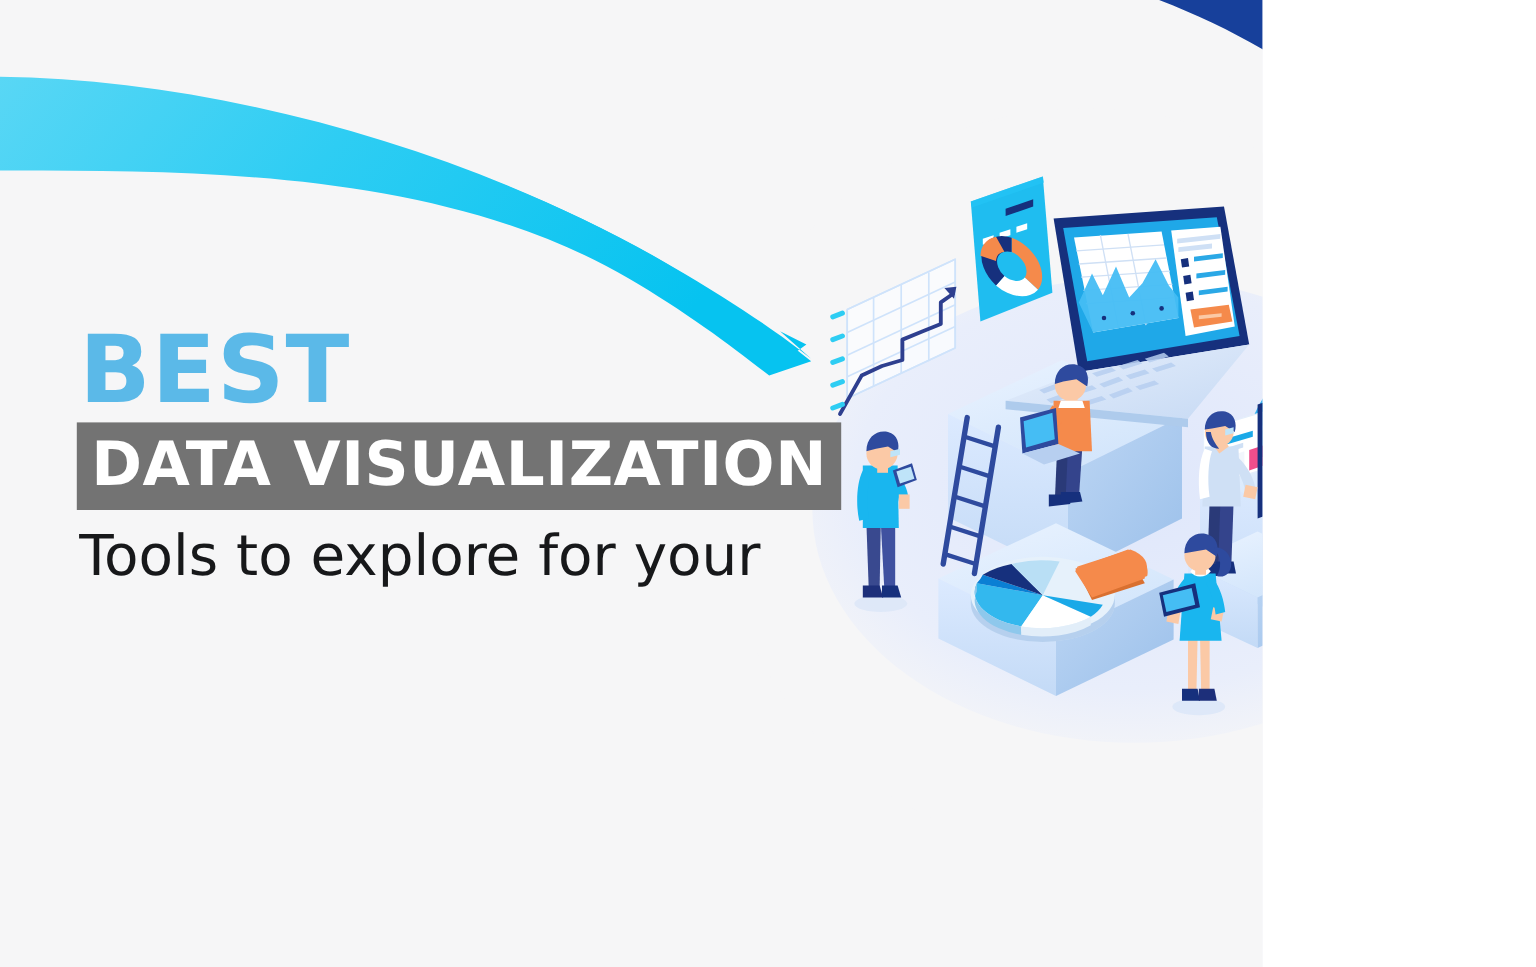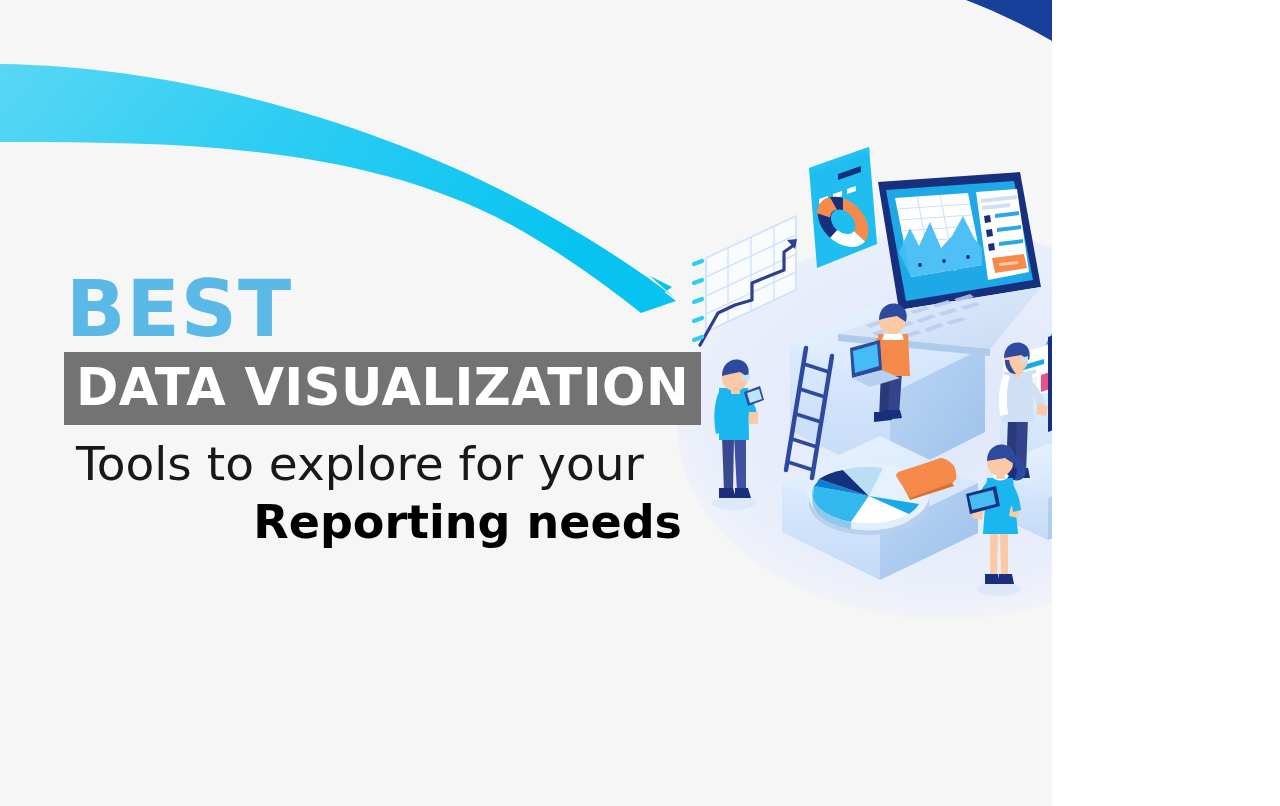--- a/index.html
+++ b/index.html
@@ -52,21 +52,21 @@
     letter-spacing: 0.5px;
     line-height: 1.0;
     padding: 10px 12px 12px 12px;
     white-space: nowrap;
   }
   .line-sub {
     font-family: "DejaVu Sans", sans-serif;
     font-weight: normal;
     font-size: 47px;
     color: #17181a;
-    margin: 14px 0 0 12px;
+    margin: 14px 0 0 2px;
     line-height: 1.05;
     white-space: nowrap;
   }
   .line-sub2 {
     font-family: "DejaVu Sans", sans-serif;
     font-weight: bold;
     font-size: 46px;
     color: #000000;
     margin: 10px 0 0 0;
     text-align: right;
@@ -474,16 +474,15 @@
     </g>
 
   </svg>
 
   <div id="headline">
     <div class="line-best">BEST</div>
     <div>
       <span class="line-band">DATA VISUALIZATION</span>
     </div>
     <div class="line-sub">Tools to explore for your</div>
-    <div class="line-sub2">Reporting needs</div>
   </div>
 
 </div>
 
 </body></html>

